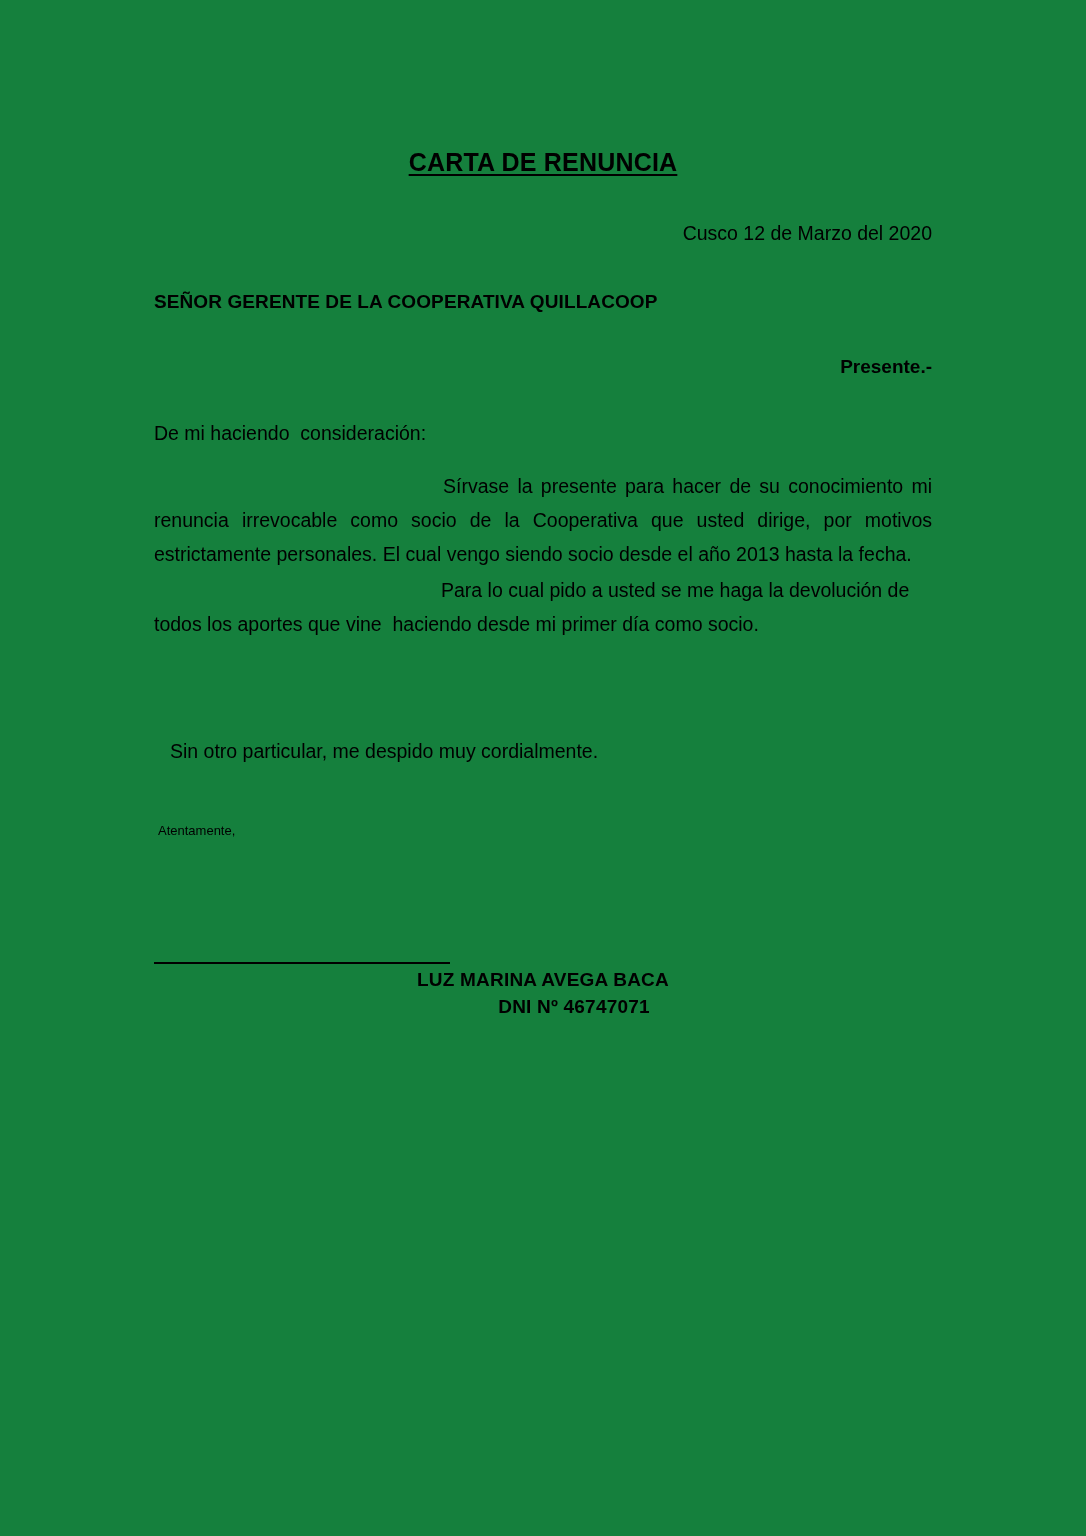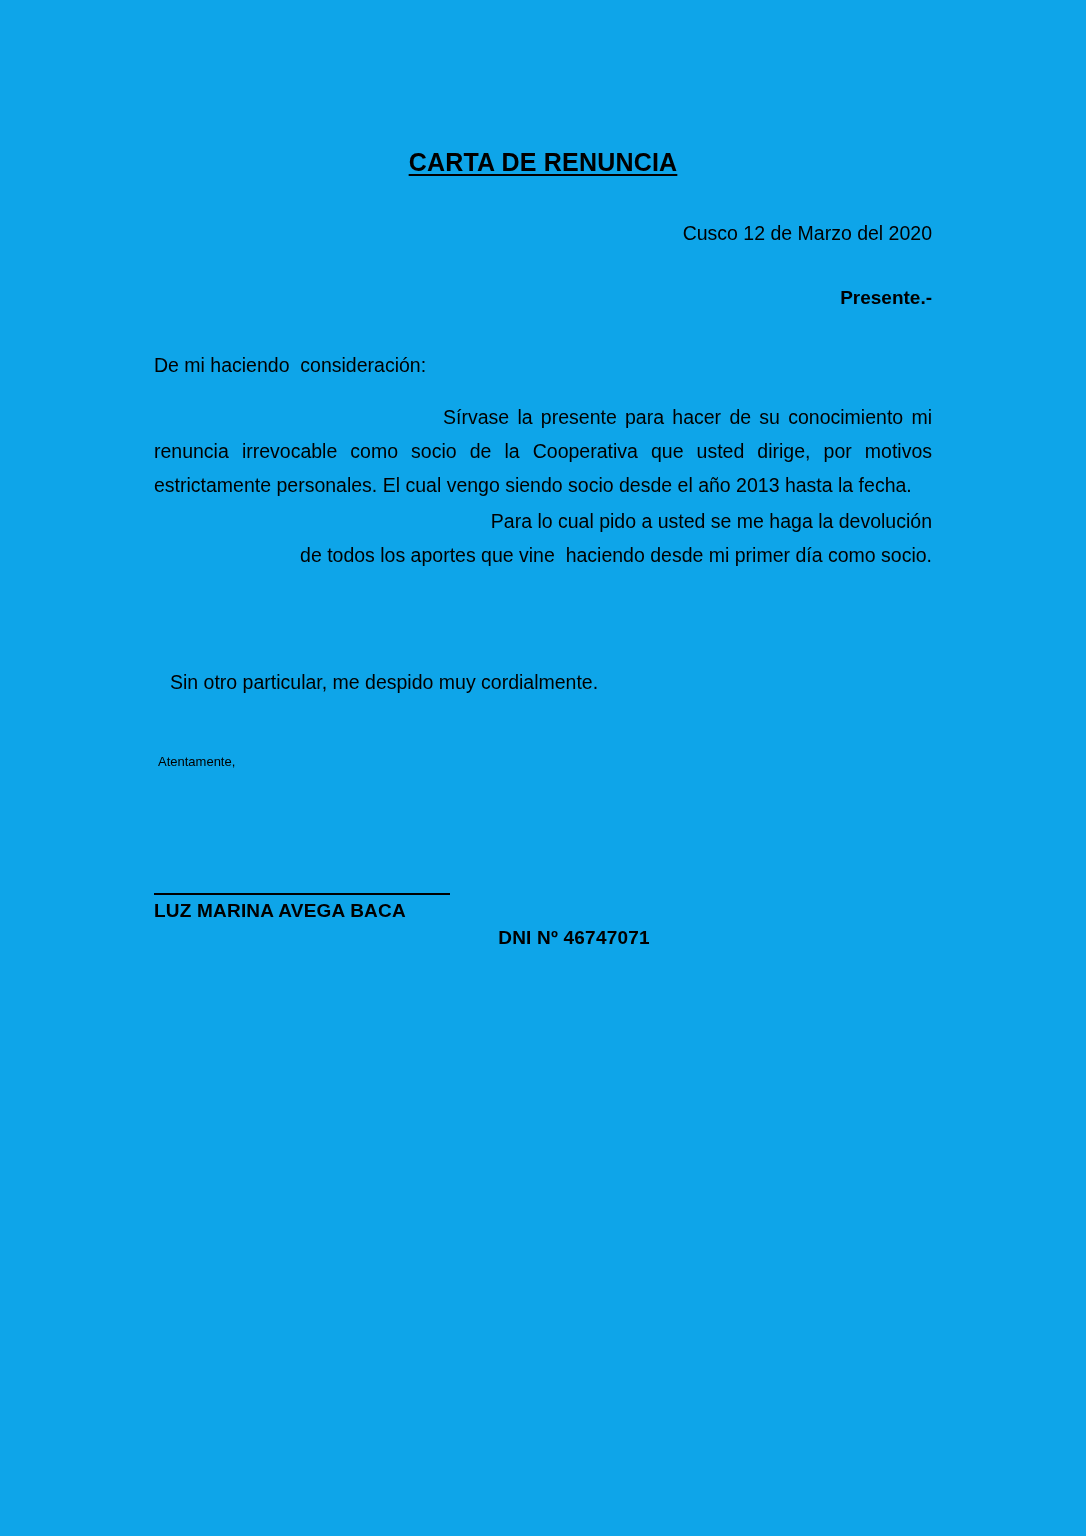--- a/index.html
+++ b/index.html
@@ -10,21 +10,21 @@
   }
   body {
     font-family: "Liberation Sans", sans-serif;
     color: #000000;
   }
   .page {
     position: relative;
     width: 1086px;
     height: 1536px;
     margin: 0 auto;
-    background: #0ea5e9;
+    background: #15803d;
     overflow: hidden;
     box-sizing: border-box;
   }
   .doc-body {
     position: absolute;
     left: 154px;
     top: 0;
     width: 778px;
   }
 
@@ -86,22 +86,21 @@
     text-justify: inter-word;
     white-space: pre-wrap;
   }
   .para-1 {
     padding-top: 22px;
     text-indent: 289px;
   }
   .para-2 {
     padding-top: 2px;
     text-indent: 287px;
-    text-align: right;
-    margin-left: 36px;
+    text-align: left;
   }
 
   
   .closing {
     font-size: 19.5px;
     margin: 16px;
     padding-top: 82px;
     line-height: 1.3;
   }
   .signoff {
@@ -121,21 +120,21 @@
     border-top: 2px solid #000000;
     margin: 0;
   }
   .sig-name {
     font-size: 19px;
     font-weight: bold;
     margin: 0;
     padding-top: 4px;
     letter-spacing: 0.2px;
     line-height: 1.3;
-    text-align: left;
+    text-align: center;
   }
   .sig-dni {
     font-size: 19px;
     font-weight: bold;
     margin: 0;
     padding-top: 2px;
     padding-left: 62px;
     letter-spacing: 0.2px;
     line-height: 1.3;
     text-align: center;
@@ -144,20 +143,21 @@
 </head>
 <body>
 
 <div class="page">
   <div class="doc-body">
 
     <h1 class="doc-title"><span>CARTA DE RENUNCIA</span></h1>
 
     <p class="date-line">Cusco 12 de Marzo del 2020</p>
 
+    <p class="addressee">SEÑOR GERENTE DE LA COOPERATIVA QUILLACOOP</p>
 
     <p class="salutation-bold">Presente.-</p>
 
     <p class="greeting">De mi haciendo  consideración:</p>
 
     <p class="para para-1">Sírvase la presente para hacer de su conocimiento mi renuncia irrevocable como socio de la Cooperativa que usted dirige, por motivos estrictamente personales. El cual vengo siendo socio desde el año 2013 hasta la fecha.</p>
 
     <p class="para para-2">Para lo cual pido a usted se me haga la devolución de todos los aportes que vine  haciendo desde mi primer día como socio.</p>
 
     <p class="closing">Sin otro particular, me despido muy cordialmente.</p>

